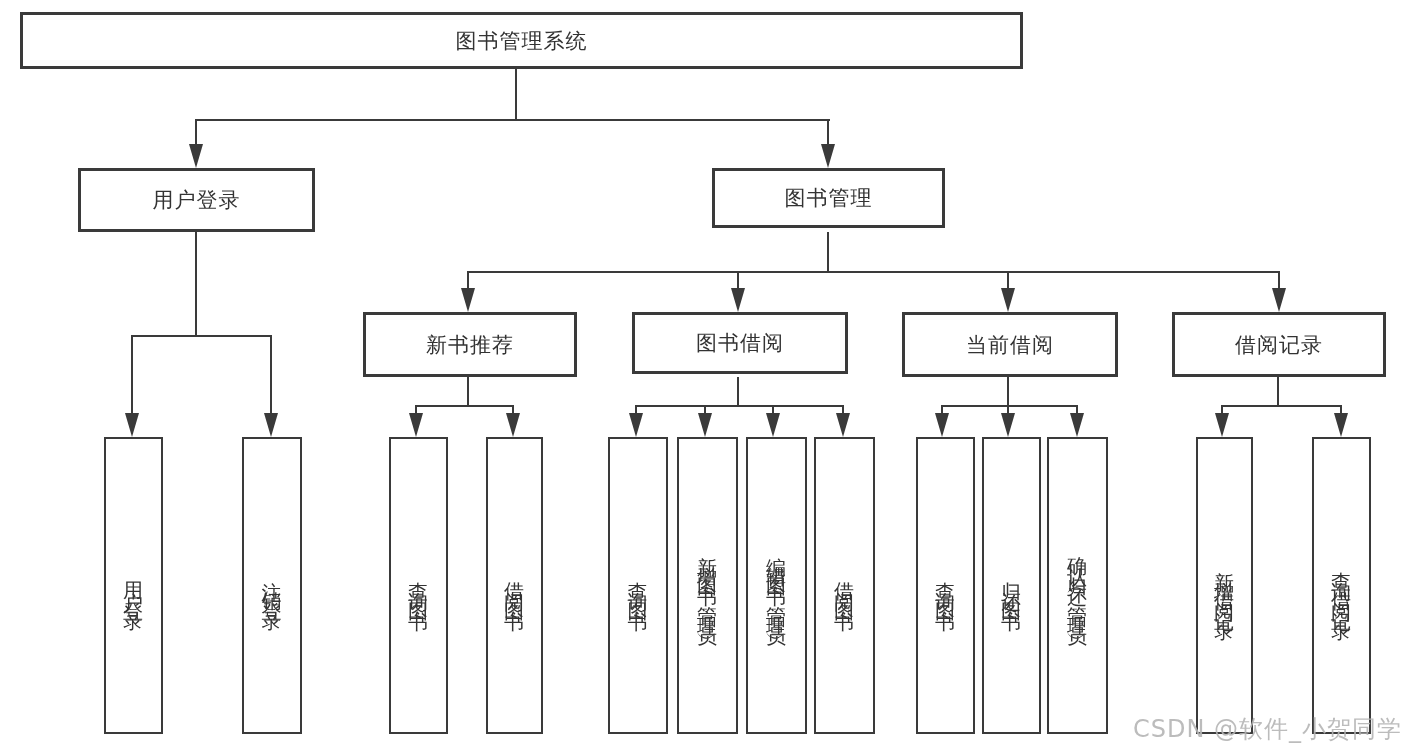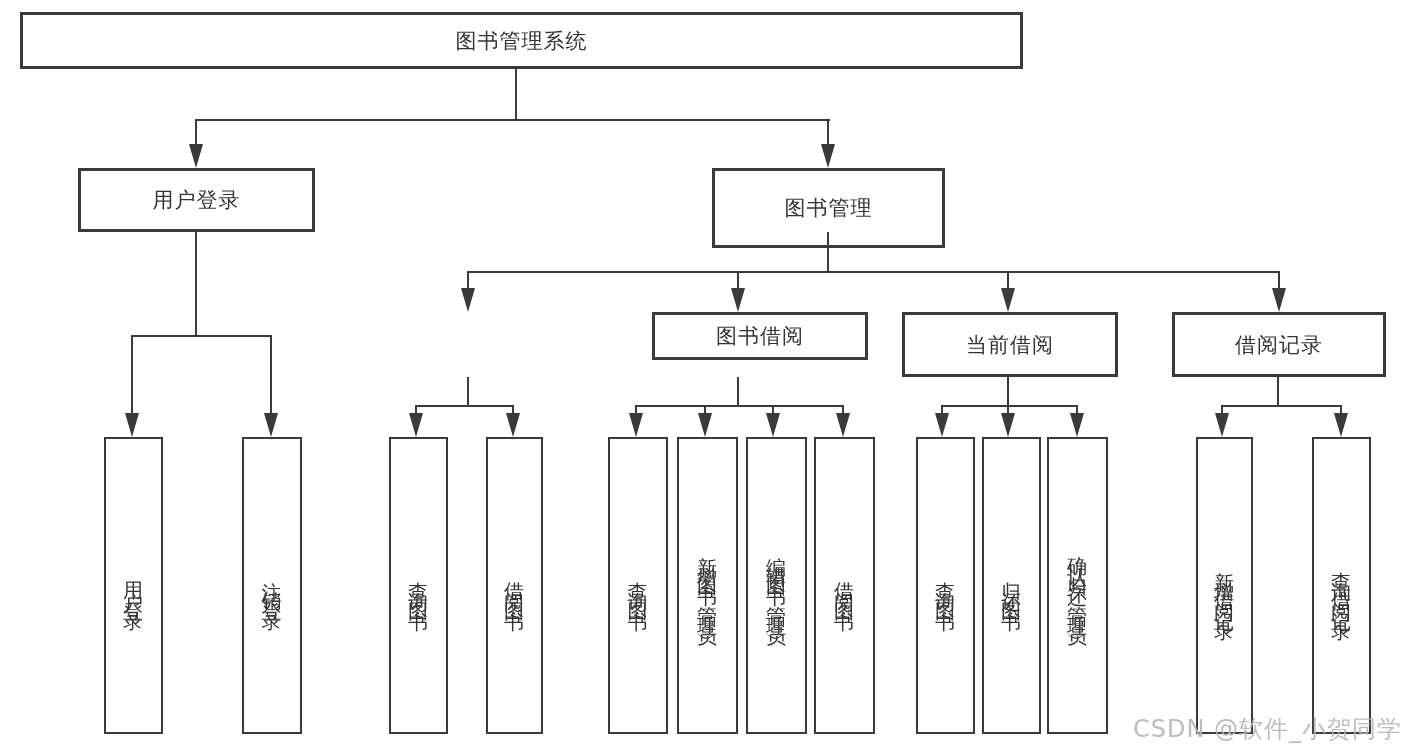--- a/index.html
+++ b/index.html
@@ -50,25 +50,28 @@
 
 <div id="canvas">
 
   <div class="box hbox" style="left:20px;top:12px;width:1003px;height:57px">
     <span class="lbl">图书管理系统</span>
   </div>
 
   <div class="box hbox" style="left:78px;top:168px;width:237px;height:64px">
     <span class="lbl">用户登录</span>
   </div>
-  <div class="box hbox" style="left:712px;top:168px;width:233px;height:80px">
+  <div class="box hbox" style="left:712px;top:168px;width:233px;height:60px">
     <span class="lbl">图书管理</span>
   </div>
 
-  <div class="box hbox" style="left:652px;top:312px;width:216px;height:48px">
+  <div class="box hbox" style="left:363px;top:312px;width:214px;height:65px">
+    <span class="lbl">新书推荐</span>
+  </div>
+  <div class="box hbox" style="left:632px;top:312px;width:216px;height:62px">
     <span class="lbl">图书借阅</span>
   </div>
   <div class="box hbox" style="left:1172px;top:312px;width:214px;height:65px">
     <span class="lbl">借阅记录</span>
   </div>
   <div class="box hbox" style="left:902px;top:312px;width:216px;height:65px">
     <span class="lbl">当前借阅</span>
   </div>
 
   <div class="box vbox" style="left:104px;top:437px;width:59px;height:297px">

